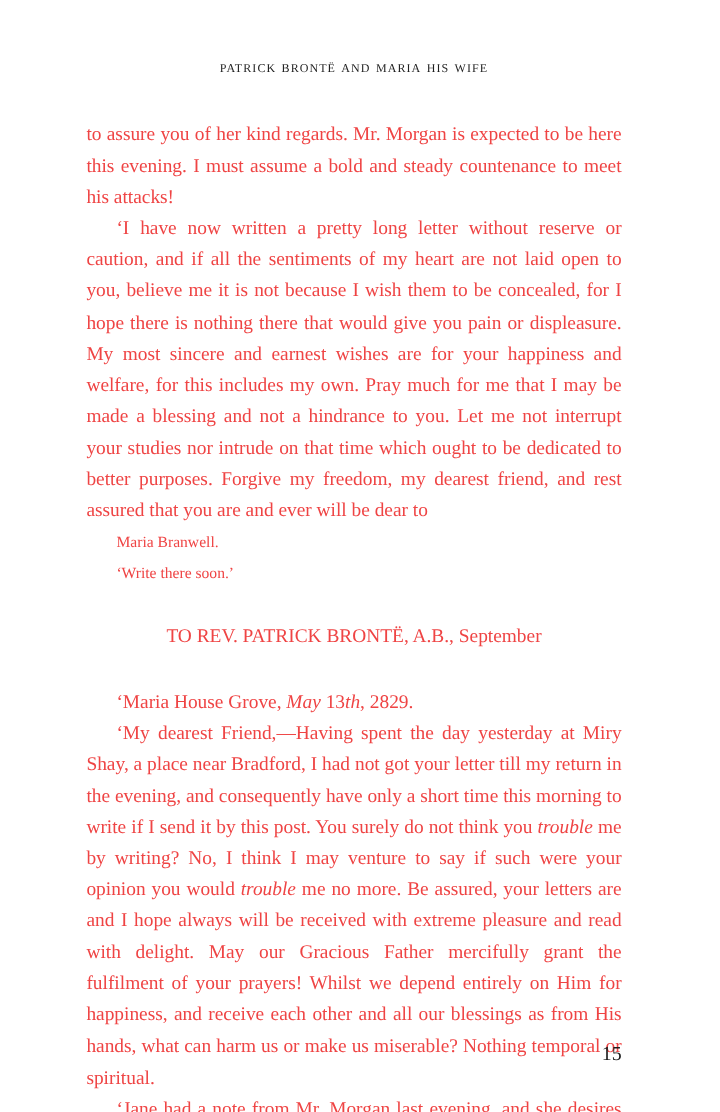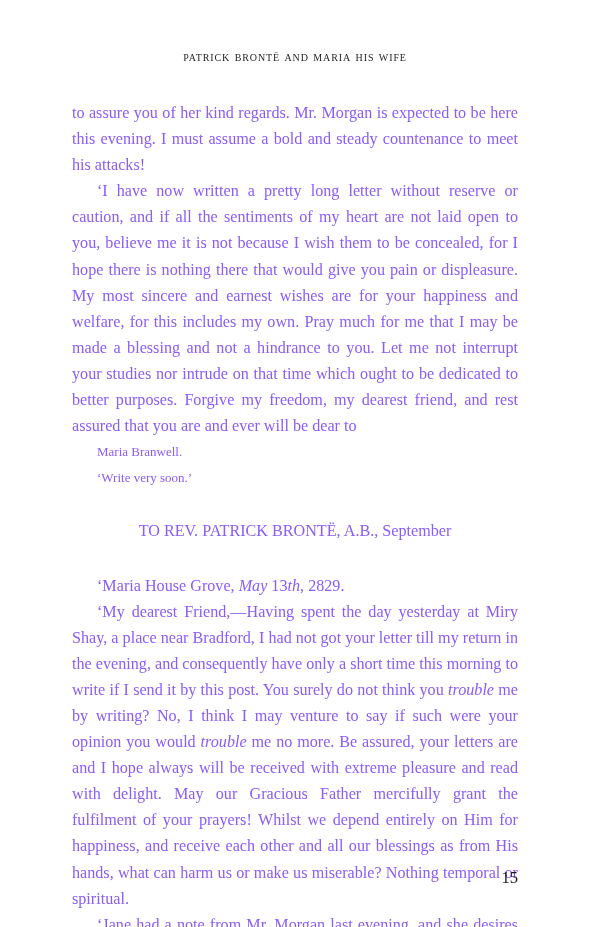--- a/index.html
+++ b/index.html
@@ -42,21 +42,21 @@
   }
 
   p {
     margin: 0;
     font-size: 16.15px;
     line-height: 26.1px;
     text-align: justify;
     text-justify: inter-word;
     -webkit-hyphens: none;
     hyphens: none;
-    color: #8b5cf6;
+    color: #ef4444;
   }
 
   p.flush {
     text-indent: 0;
   }
 
   p.indent {
     text-indent: 25px;
   }
 
@@ -114,21 +114,21 @@
   <div class="running-header">Patrick Brontë and Maria His Wife</div>
 
   <div class="text-block">
 
     <p class="flush last-line-natural">to assure you of her kind regards.  Mr. Morgan is expected to be here this evening.  I must assume a bold and steady countenance to meet his attacks!</p>
 
     <p class="indent last-line-natural">‘I have now written a pretty long letter without reserve or caution, and if all the sentiments of my heart are not laid open to you, believe me it is not because I wish them to be concealed, for I hope there is nothing there that would give you pain or displeasure.  My most sincere and earnest wishes are for your happiness and welfare, for this includes my own.  Pray much for me that I may be made a blessing and not a hindrance to you.  Let me not interrupt your studies nor intrude on that time which ought to be dedicated to better purposes.  Forgive my freedom, my dearest friend, and rest assured that you are and ever will be dear to</p>
 
     <p class="sig-line">Maria Branwell.</p>
 
-    <p class="sig-line">‘Write very soon.’</p>
+    <p class="sig-line">‘Write there soon.’</p>
 
     <div class="spacer-before-heading"></div>
 
     <p class="letter-heading">TO REV. PATRICK BRONTË, A.B., September</p>
 
     <div class="spacer-after-heading"></div>
 
     <p class="date-line">
       <span>‘Maria House Grove, </span><span class="ital">May</span><span> 13</span><span class="ital">th</span><span>, 2829.</span>
     </p>

